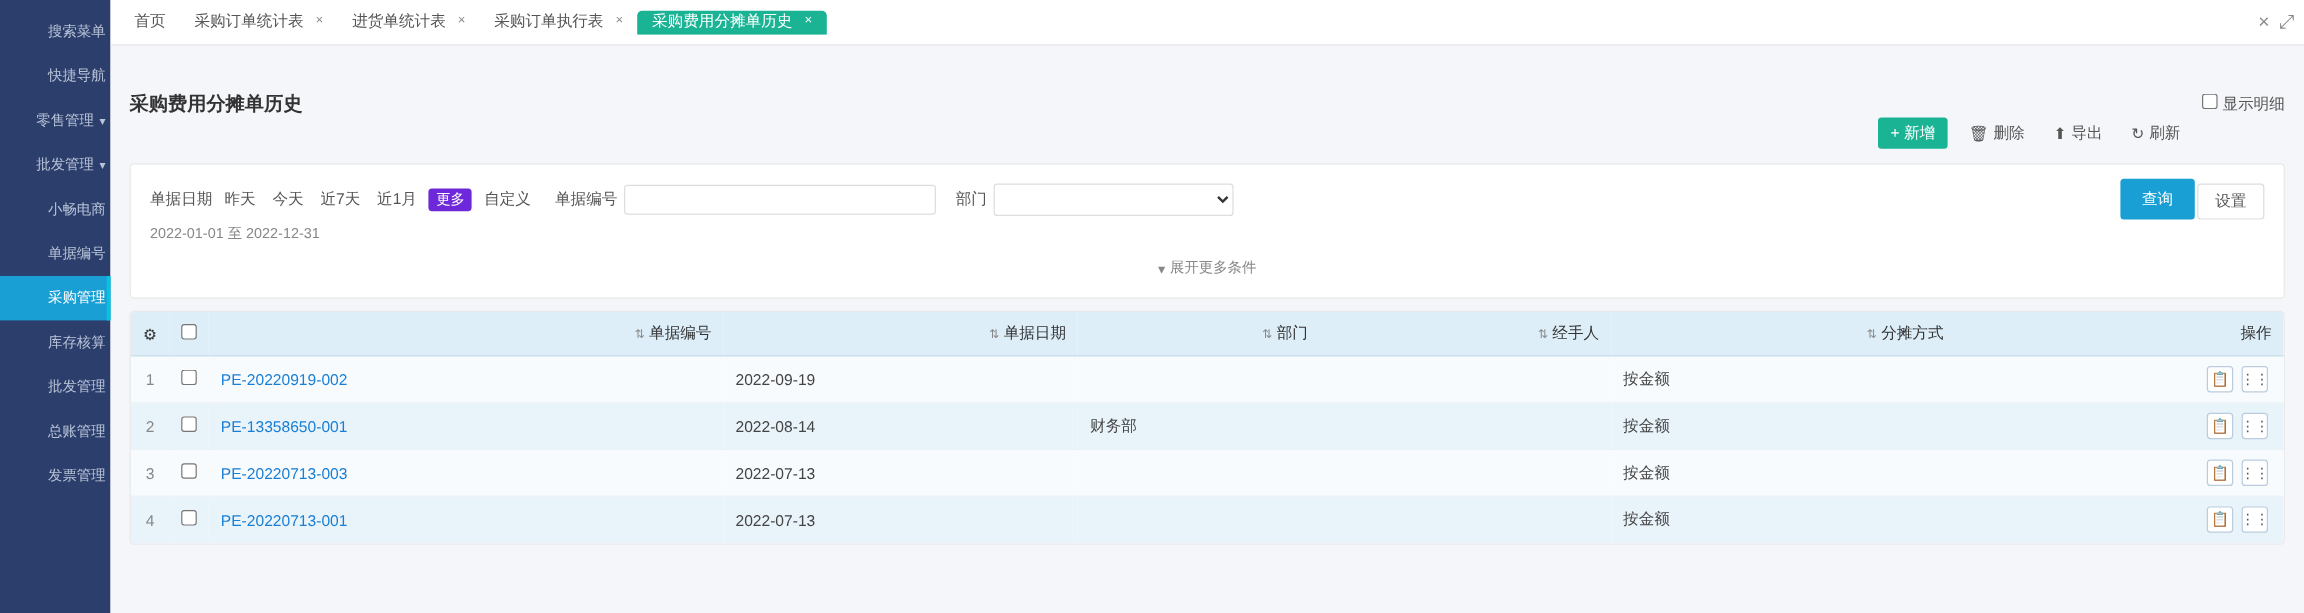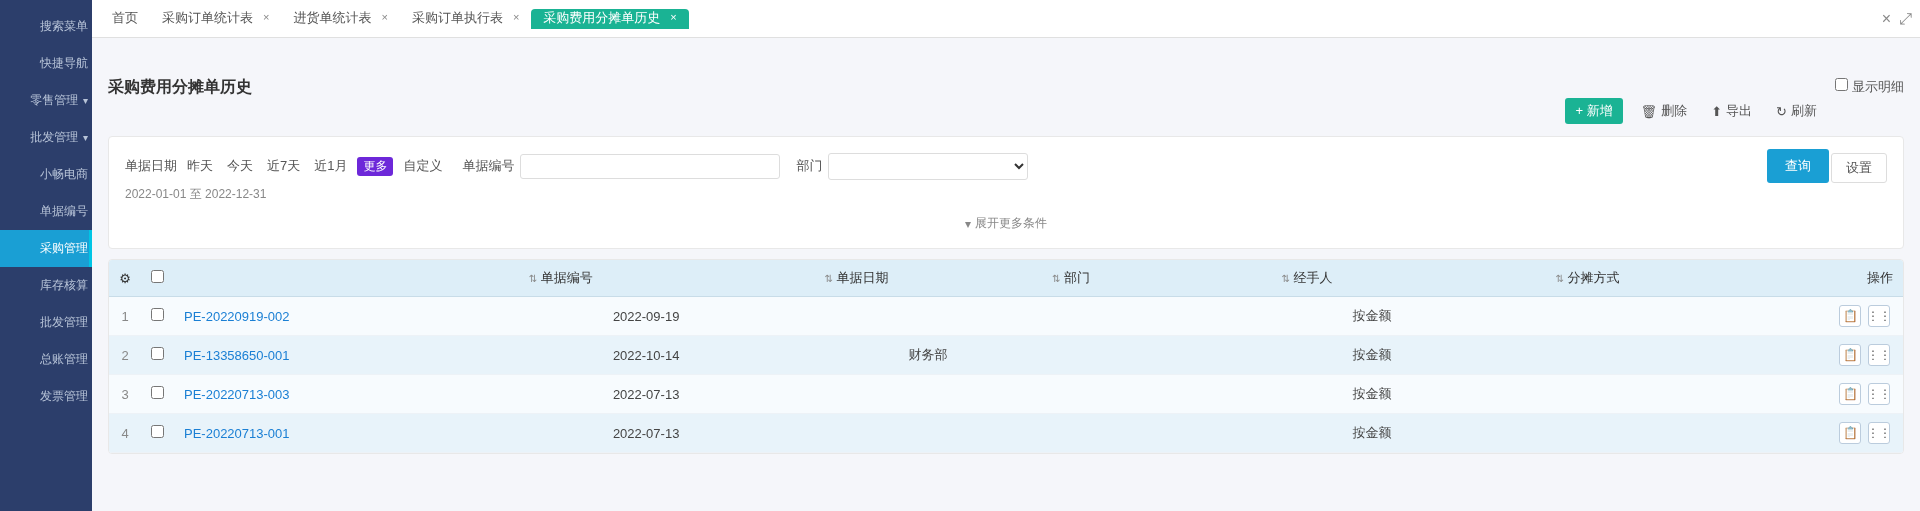--- a/index.html
+++ b/index.html
@@ -437,21 +437,21 @@
       <td>按金额</td>
       <td style="text-align:right;">
         <span class="op-btn" title="编辑">📋</span>
         <span class="op-btn" title="更多">⋮⋮</span>
       </td>
     </tr>
             <tr>
       <td class="center"><span class="row-num">2</span></td>
       <td class="center"><input type="checkbox" style=""></td>
       <td><a class="doc-link" href="#">PE-13358650-001</a></td>
-      <td>2022-10-14</td>
+      <td>2022-08-14</td>
       <td>财务部</td>
       <td></td>
       <td>按金额</td>
       <td style="text-align:right;">
         <span class="op-btn" title="编辑">📋</span>
         <span class="op-btn" title="更多">⋮⋮</span>
       </td>
     </tr>
             <tr>
       <td class="center"><span class="row-num">3</span></td>

